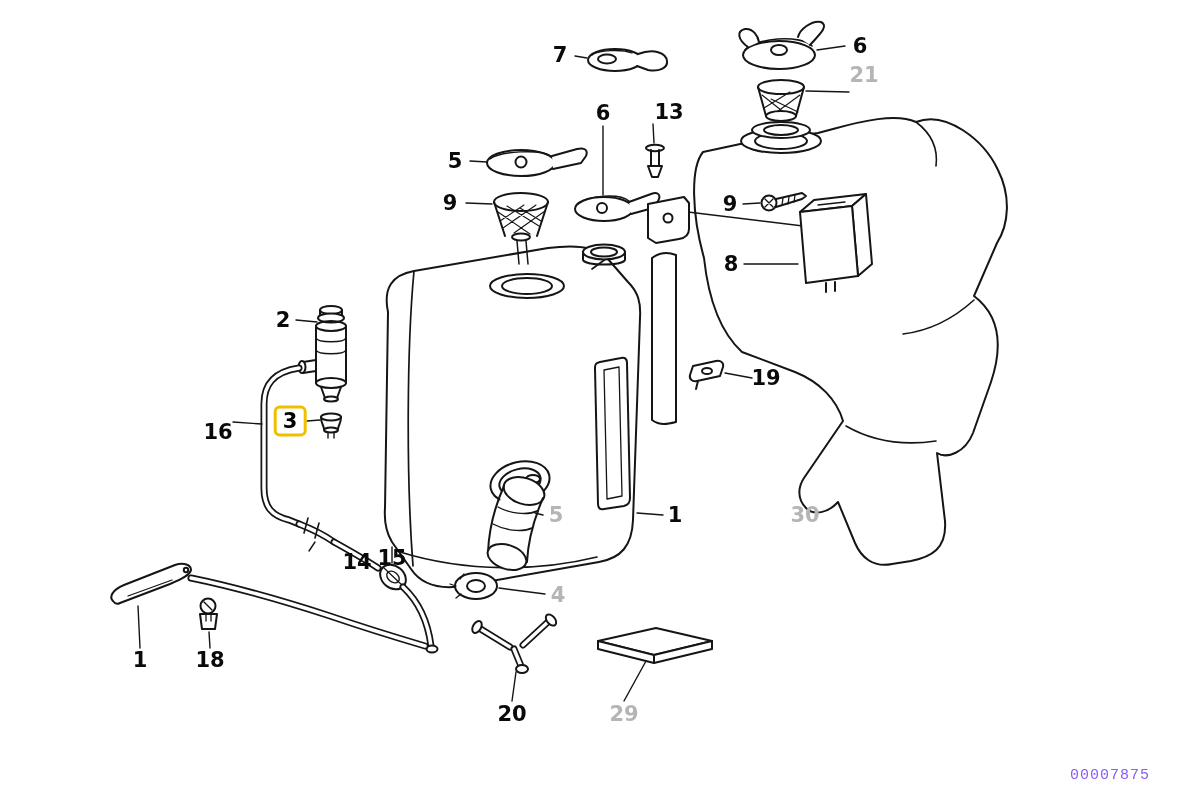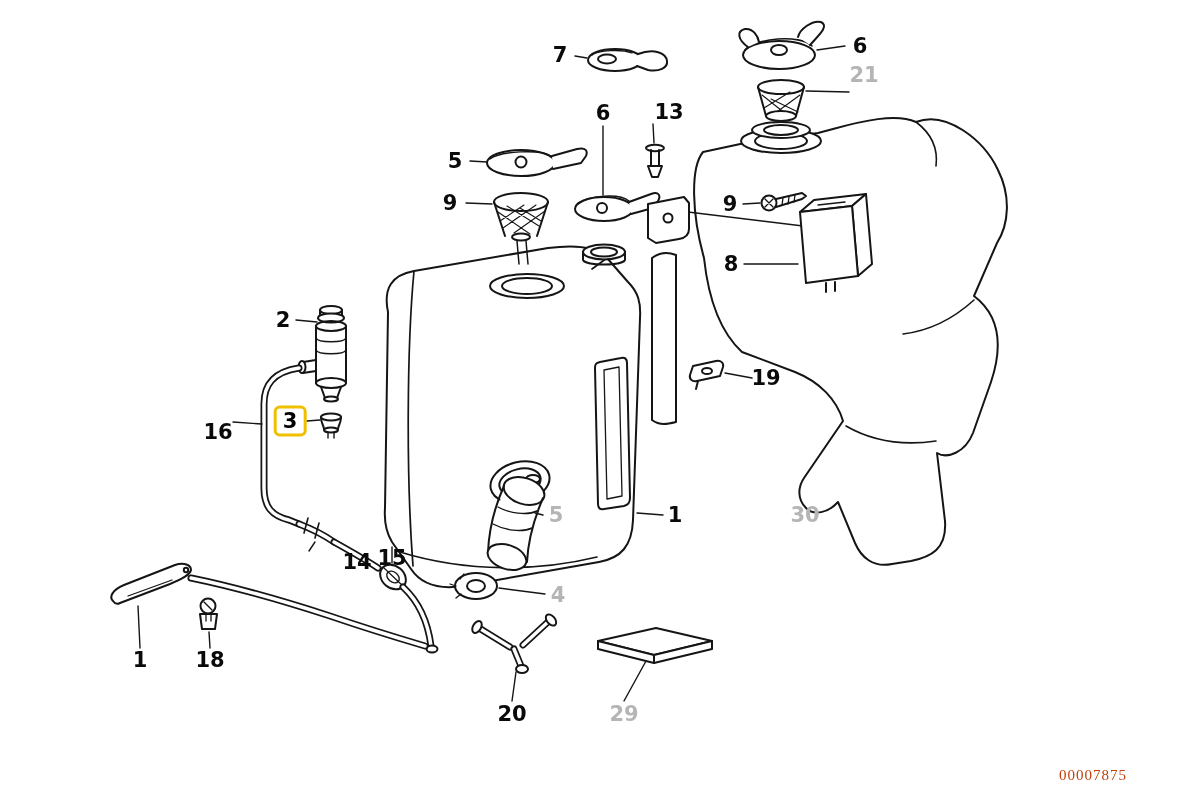--- a/index.html
+++ b/index.html
@@ -16,22 +16,22 @@
     position:absolute;transform:translate(-50%,-50%);
     font-weight:bold;font-size:21px;line-height:1;color:var(--label);
     user-select:none;white-space:nowrap;
   }
   .part-label.muted{color:var(--muted);}
   .part-label.highlighted{
     border:3px solid var(--highlight);border-radius:6px;
     padding:2px 6px;background:#fff;color:#000;
   }
   .doc-number{
-    position:absolute;right:73px;bottom:16px;
-    font-family:Liberation Serif, serif;font-size:15px;color:#c2410c;letter-spacing:1px;
+    position:absolute;right:50px;bottom:16px;
+    font-family:Liberation Mono, monospace;font-size:15px;color:#8b5cf6;letter-spacing:1px;
   }
 </style>
 </head>
 <body>
 
 <div class="stage">
 
   <svg id="art" width="1200" height="800" viewBox="0 0 1200 800">
     <g fill="none" stroke-width="2" stroke-linecap="round" stroke-linejoin="round" style="stroke:var(--line)">
 

